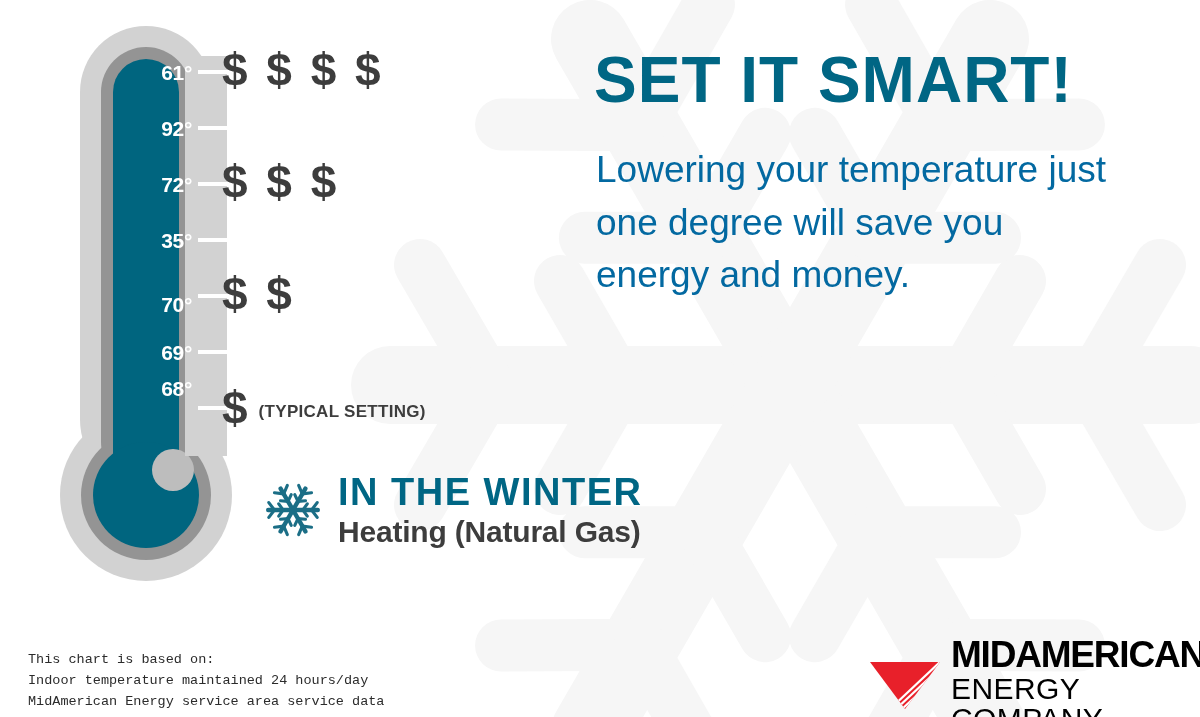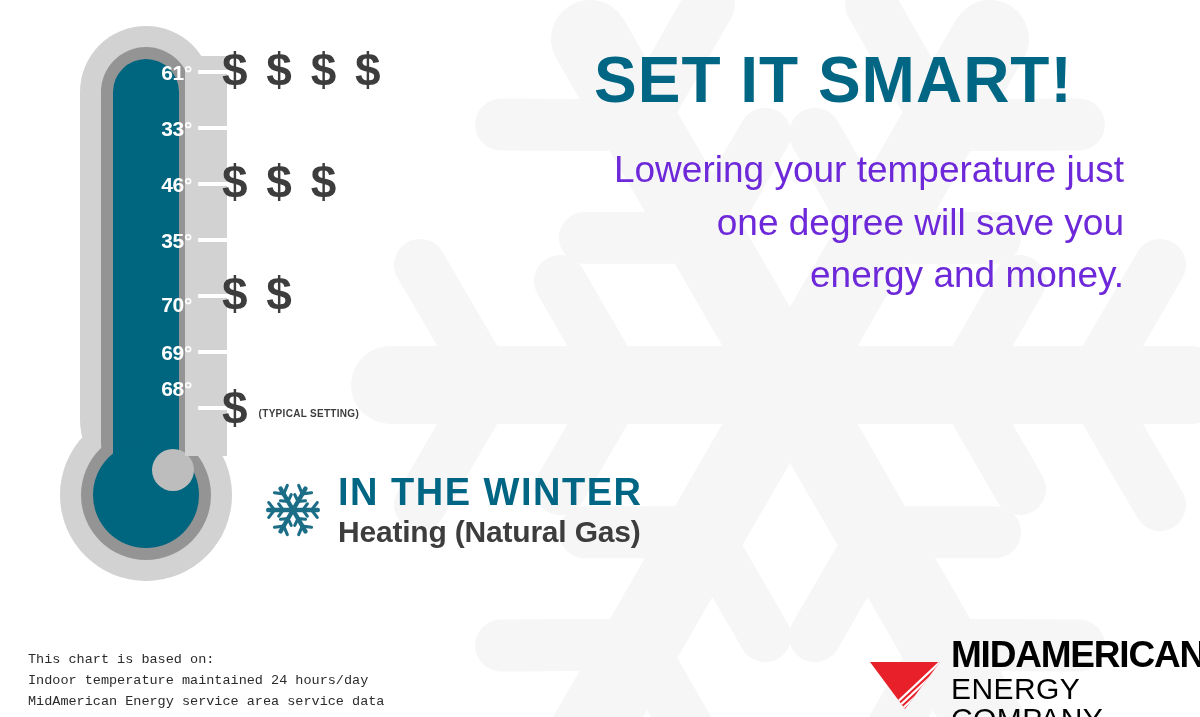--- a/index.html
+++ b/index.html
@@ -73,21 +73,21 @@
     color: #3d3d3d;
     font-size: 46px;
     font-weight: bold;
     line-height: 1;
     letter-spacing: 3px;
     white-space: nowrap;
     transform: translateY(-50%);
     font-family: "Liberation Sans", sans-serif;
   }
   .dollars .note {
-    font-size: 10px;
+    font-size: 17px;
     letter-spacing: 0.3px;
     vertical-align: 7px;
     margin-left: 8px;
   }
 
   
   #winter-block {
     position: absolute;
     left: 262px;
     top: 473px;
@@ -129,26 +129,25 @@
     font-weight: bold;
     letter-spacing: 1px;
     line-height: 1;
     font-family: "Liberation Sans", sans-serif;
   }
   #subhead {
     position: absolute;
     left: 596px;
     top: 144px;
     width: 528px;
-    color: #6d28d9;
+    color: #0369a1;
     font-size: 37px;
     font-weight: normal;
     line-height: 1.42;
     font-family: "Liberation Sans", sans-serif;
-    text-align: right;
   }
 
   
   #footnote {
     position: absolute;
     left: 28px;
     top: 650px;
     color: #2b2b2b;
     font-size: 13.5px;
     line-height: 1.55;
@@ -254,24 +253,24 @@
   </svg>
 
   <div class="scale-layer">
 
     <div class="temp-label" style="top:52px;">61°</div>
     <div class="tick" style="top:52px;"></div>
     <div class="dollars" style="top:50px;">
       <span>$ $ $ $</span>
     </div>
 
-    <div class="temp-label" style="top:108px;">33°</div>
+    <div class="temp-label" style="top:108px;">92°</div>
     <div class="tick" style="top:108px;"></div>
 
-    <div class="temp-label" style="top:164px;">46°</div>
+    <div class="temp-label" style="top:164px;">72°</div>
     <div class="tick" style="top:164px;"></div>
     <div class="dollars" style="top:162px;">
       <span>$ $ $</span>
     </div>
 
     <div class="temp-label" style="top:220px;">35°</div>
     <div class="tick" style="top:220px;"></div>
 
     <div class="temp-label" style="top:284px;">70°</div>
     <div class="tick" style="top:276px;"></div>

